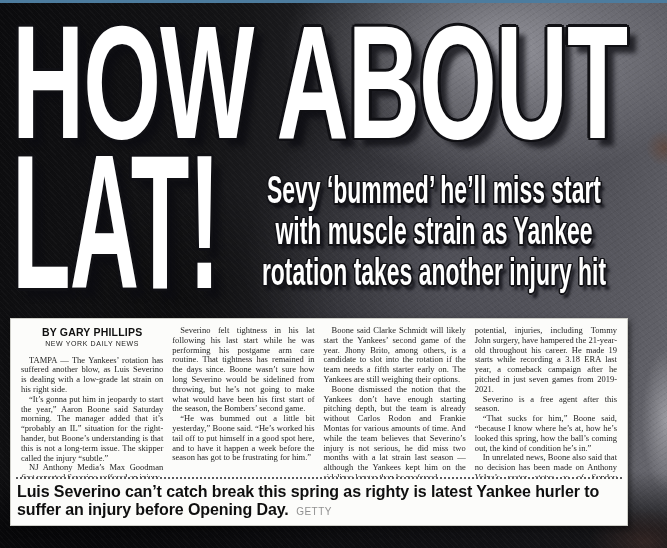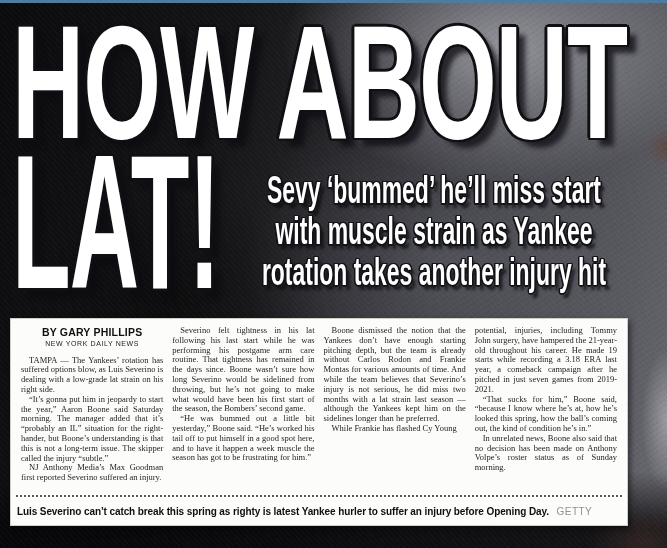--- a/index.html
+++ b/index.html
@@ -90,21 +90,21 @@
   .column p { margin: 0; text-indent: 8px; }
   .column p.no-indent { text-indent: 0; }
 
   .byline-block { text-align: center; margin: 2px 0 7px 0; font-family: "Liberation Sans", sans-serif; }
   .byline { font-weight: bold; font-size: 10.5px; letter-spacing: 0.2px; color: #101010; }
   .source { font-size: 7px; letter-spacing: 0.6px; color: #222; margin-top: 1px; }
 
   .dotted-rule { border-top: 2px dotted #5a5a5c; margin: 0 5px; height: 0; }
 
   .caption-row { padding: 4px 6px 6px 6px; }
-  .caption-text { font-weight: bold; font-size: 10px; color: #0f0f0f; letter-spacing: -0.1px; }
+  .caption-text { font-weight: bold; font-size: 16px; color: #0f0f0f; letter-spacing: -0.1px; }
   .caption-credit { font-size: 10px; color: #909090; margin-left: 3px; letter-spacing: 0.5px; }
 </style>
 </head>
 <body>
 
 <div class="page">
 
   <div class="photo-bg"></div>
   <div class="grain"></div>
   <div class="bat-shape"></div>
@@ -120,37 +120,39 @@
   </div>
 
   <section class="article-box">
     <div class="columns">
 
       <div class="column">
         <div class="byline-block">
           <div class="byline">BY GARY PHILLIPS</div>
           <div class="source">NEW YORK DAILY NEWS</div>
         </div>
-        <p>TAMPA — The Yankees’ rotation has suffered options blow, as Luis Severino is dealing with a low-grade lat strain on his right side.</p>
+        <p>TAMPA — The Yankees’ rotation has suffered another blow, as Luis Severino is dealing with a low-grade lat strain on his right side.</p>
         <p>“It’s gonna put him in jeopardy to start the year,” Aaron Boone said Saturday morning. The manager added that it’s “probably an IL” situation for the right-hander, but Boone’s understanding is that this is not a long-term issue. The skipper called the injury “subtle.”</p>
         <p>NJ Anthony Media’s Max Goodman first reported Severino suffered an injury.</p>
       </div>
 
       <div class="column">
         <p>Severino felt tightness in his lat following his last start while he was performing his postgame arm care routine. That tightness has remained in the days since. Boone wasn’t sure how long Severino would be sidelined from throwing, but he’s not going to make what would have been his first start of the season, the Bombers’ second game.</p>
-        <p>“He was bummed out a little bit yesterday,” Boone said. “He’s worked his tail off to put himself in a good spot here, and to have it happen a week muscle the season has got to be frustrating for him.”</p>
+        <p>“He was bummed out a little bit yesterday,” Boone said. “He’s worked his tail off to put himself in a good spot here, and to have it happen a week before the season has got to be frustrating for him.”</p>
       </div>
 
       <div class="column">
+        <p>Boone said Clarke Schmidt will likely start the Yankees’ second game of the year. Jhony Brito, among others, is a candidate to slot into the rotation if the team needs a fifth starter early on. The Yankees are still weighing their options.</p>
         <p>Boone dismissed the notion that the Yankees don’t have enough starting pitching depth, but the team is already without Carlos Rodon and Frankie Montas for various amounts of time. And while the team believes that Severino’s injury is not serious, he did miss two months with a lat strain last season — although the Yankees kept him on the sidelines longer than he preferred.</p>
         <p>While Frankie has flashed Cy Young</p>
       </div>
 
       <div class="column">
         <p class="no-indent">potential, injuries, including Tommy John surgery, have hampered the 21-year-old throughout his career. He made 19 starts while recording a 3.18 ERA last year, a comeback campaign after he pitched in just seven games from 2019-2021.</p>
+        <p>Severino is a free agent after this season.</p>
         <p>“That sucks for him,” Boone said, “because I know where he’s at, how he’s looked this spring, how the ball’s coming out, the kind of condition he’s in.”</p>
         <p>In unrelated news, Boone also said that no decision has been made on Anthony Volpe’s roster status as of Sunday morning.</p>
       </div>
 
     </div>
 
     <div class="dotted-rule"></div>
 
     <div class="caption-row">
       <span class="caption-text">Luis Severino can’t catch break this spring as righty is latest Yankee hurler to suffer an injury before Opening Day.</span>

